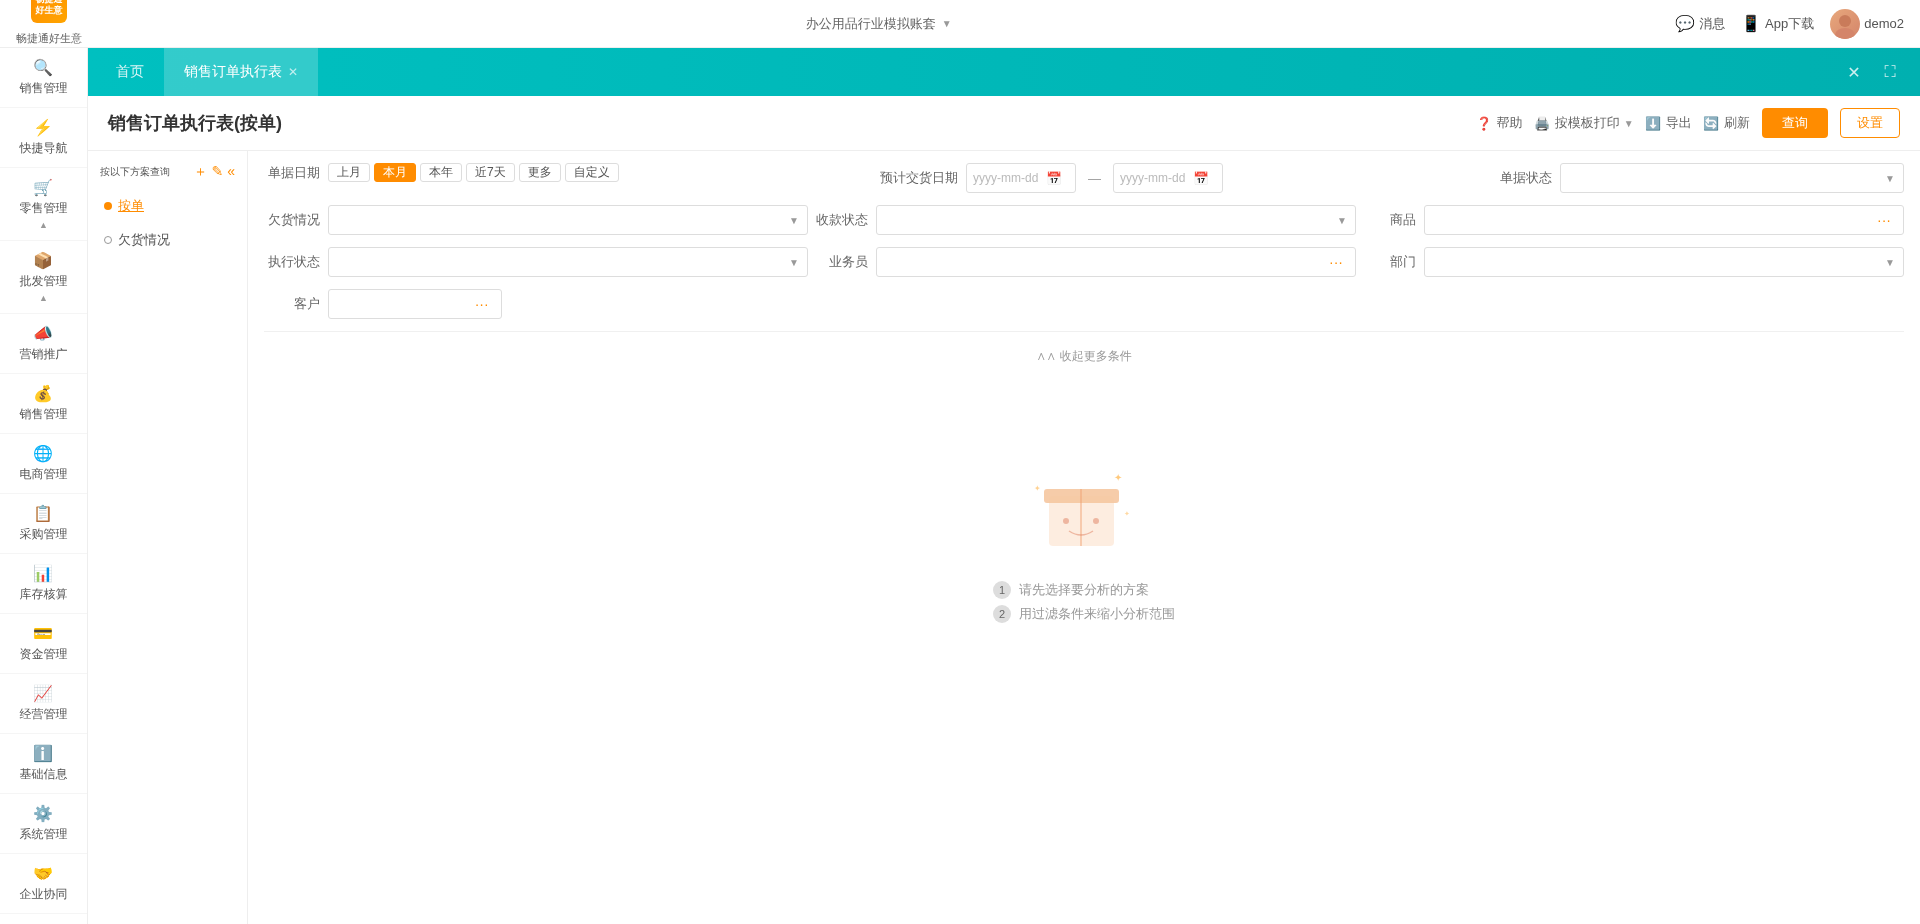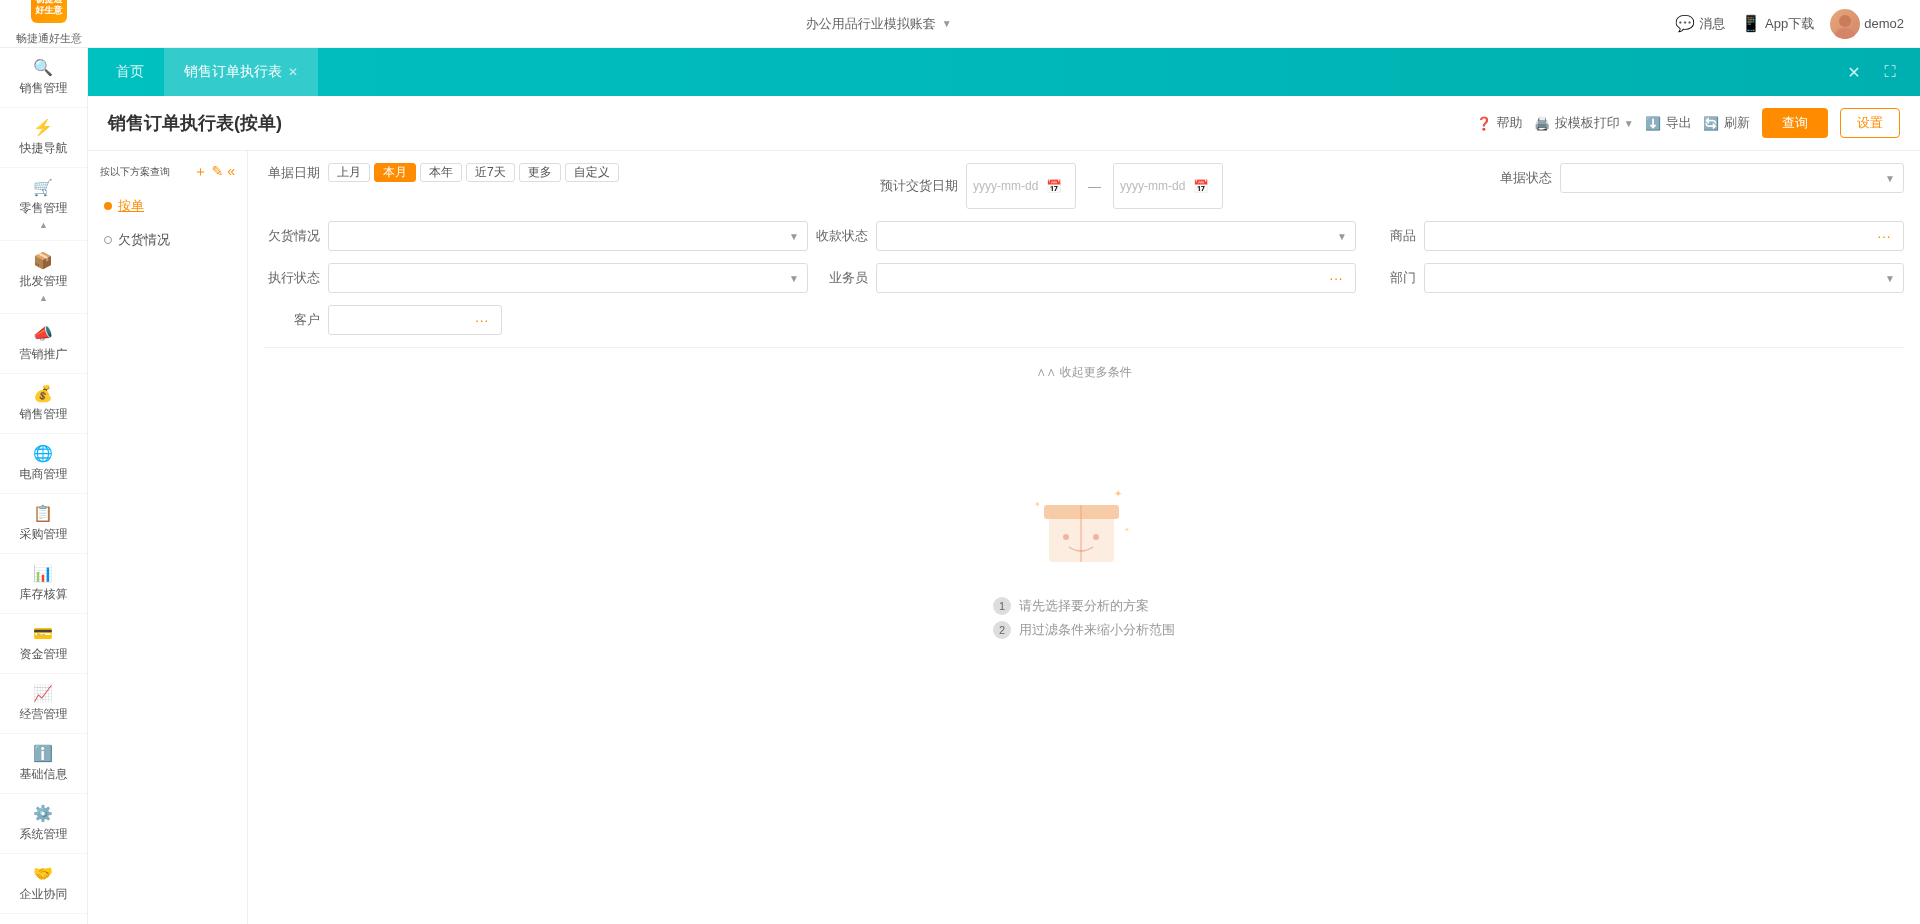--- a/index.html
+++ b/index.html
@@ -273,21 +273,21 @@
       white-space: nowrap;
     }
     .date-btn.active {
       background: #ff8c00;
       color: #fff;
       border-color: #ff8c00;
     }
     .date-input {
       border: 1px solid #ddd;
       border-radius: 3px;
-      height: 46px;
+      height: 30px;
       padding: 0 6px;
       font-size: 12px;
       color: #bbb;
       display: flex;
       align-items: center;
       gap: 4px;
       min-width: 110px;
       cursor: pointer;
     }
     .date-separator { color: #999; padding: 0 4px; }

